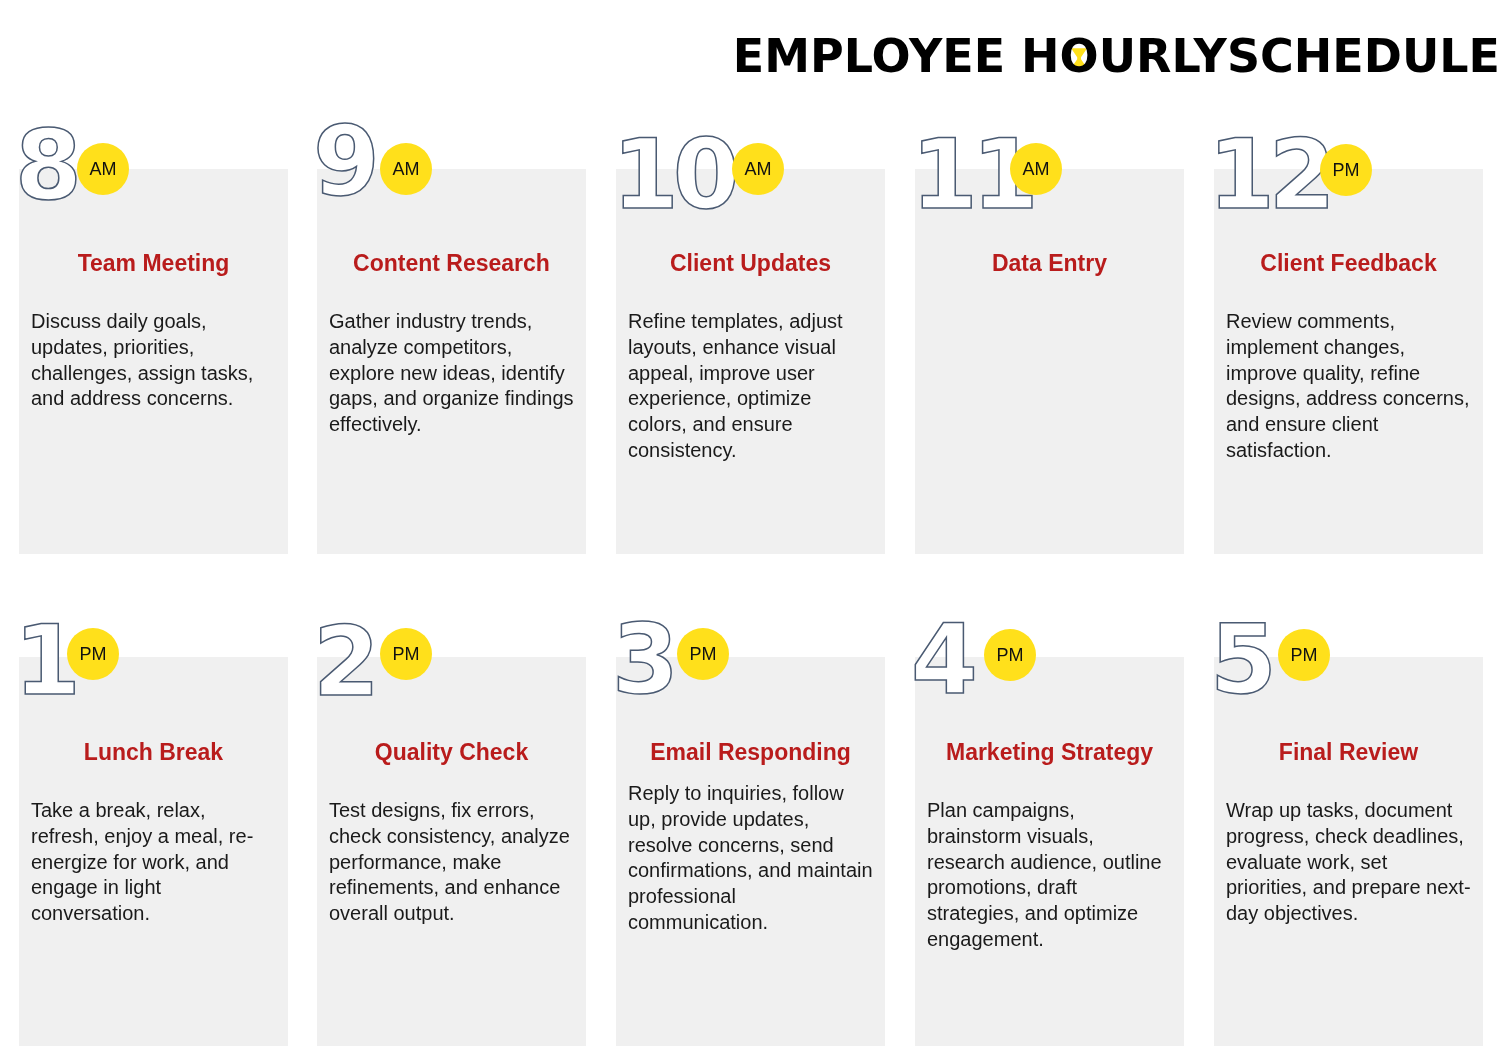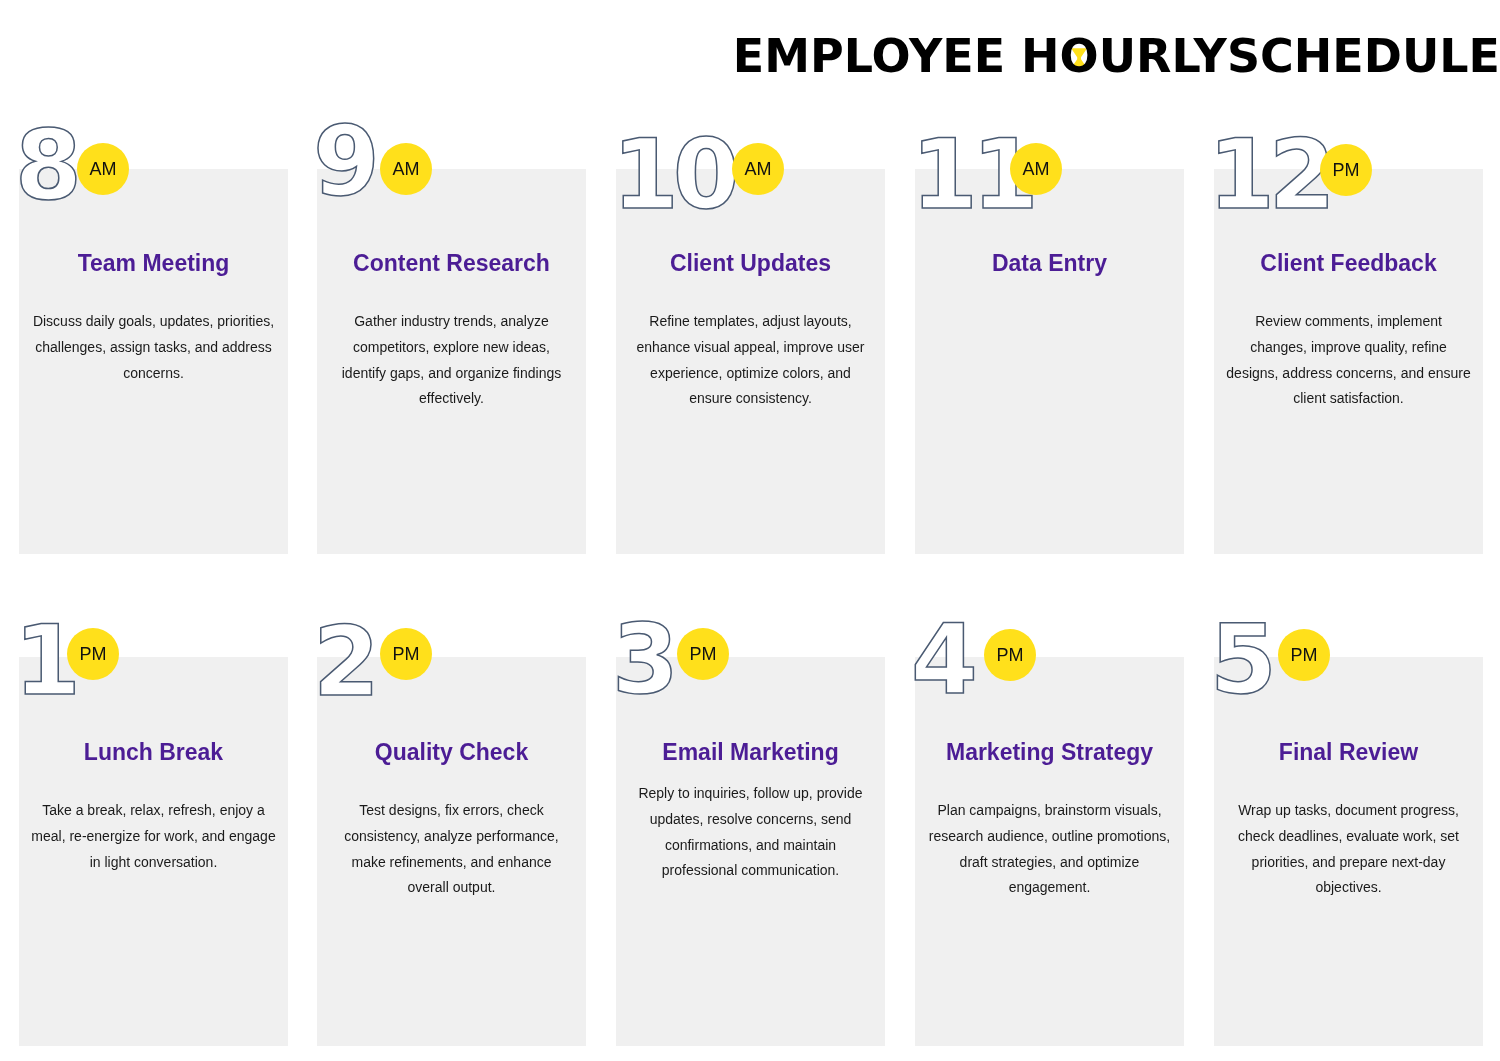--- a/index.html
+++ b/index.html
@@ -81,30 +81,29 @@
       z-index: 3;
     }
     .task-title {
       position: absolute;
       left: 0;
       width: 269px;
       text-align: center;
       font-family: "Liberation Sans", sans-serif;
       font-weight: bold;
       font-size: 23px;
-      color: #4c1d95;
+      color: #b91c1c;
       line-height: 30px;
     }
     .task-desc {
       position: absolute;
       left: 12px;
       width: 245px;
-      text-align: center;
       font-family: "Liberation Sans", sans-serif;
-      font-size: 14px;
+      font-size: 20px;
       line-height: 25.8px;
       color: #1a1a1a;
     }
   </style>
 </head>
 <body>
 
 <div class="title">
   <span>EMPLOYEE </span><span>H</span><span class="o-wrap"><span class="o-fill"></span><span class="o-letter">O</span></span><span>URLY</span><span>SCHEDULE</span>
 </div>
@@ -151,21 +150,21 @@
 <div class="badge" style="left:67px; top:628px;">PM</div>
 
 <div class="card" style="left:317px; top:657px; height:389px;">
   <div class="task-title" style="top:80px;">Quality Check</div>
   <div class="task-desc" style="top:141px;">Test designs, fix errors, check consistency, analyze performance, make refinements, and enhance overall output.</div>
 </div>
 <div class="hour" style="left:313px; top:614px;">2</div>
 <div class="badge" style="left:380px; top:628px;">PM</div>
 
 <div class="card" style="left:616px; top:657px; height:389px;">
-  <div class="task-title" style="top:80px;">Email Marketing</div>
+  <div class="task-title" style="top:80px;">Email Responding</div>
   <div class="task-desc" style="top:124px;">Reply to inquiries, follow up, provide updates, resolve concerns, send confirmations, and maintain professional communication.</div>
 </div>
 <div class="hour" style="left:612px; top:612px;">3</div>
 <div class="badge" style="left:677px; top:628px;">PM</div>
 
 <div class="card" style="left:915px; top:657px; height:389px;">
   <div class="task-title" style="top:80px;">Marketing Strategy</div>
   <div class="task-desc" style="top:141px;">Plan campaigns, brainstorm visuals, research audience, outline promotions, draft strategies, and optimize engagement.</div>
 </div>
 <div class="hour" style="left:911px; top:612px;">4</div>

